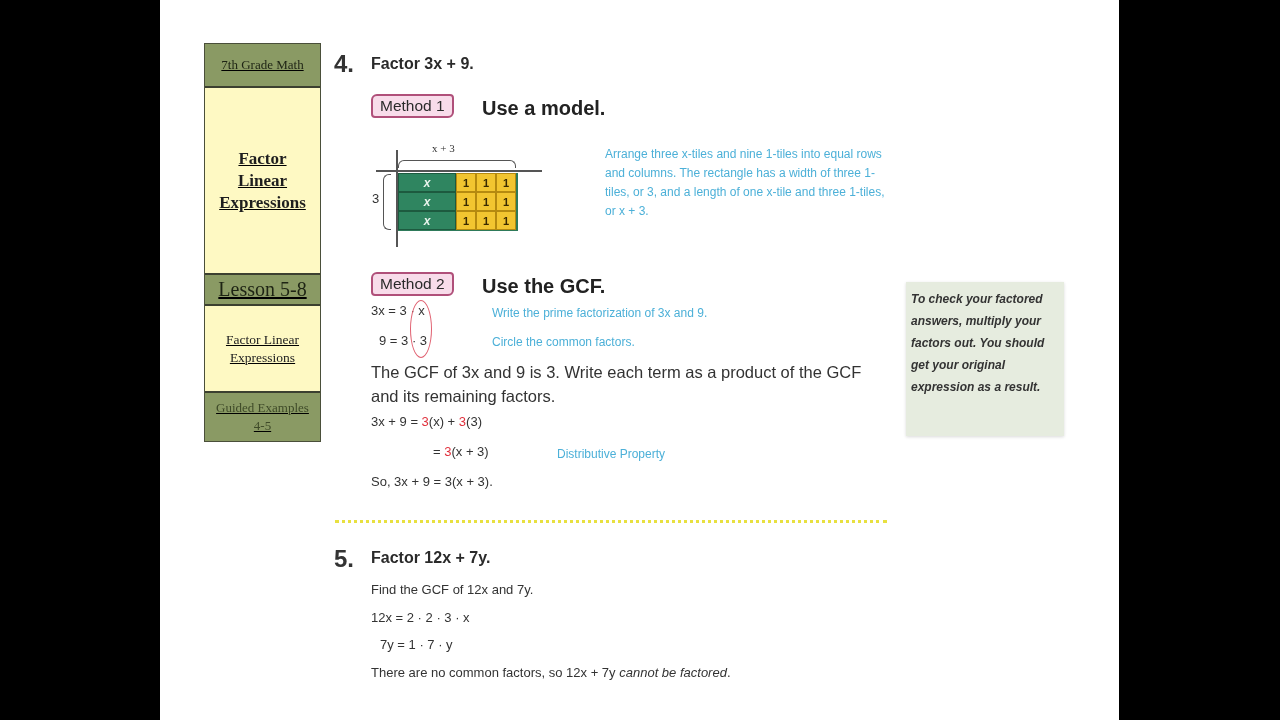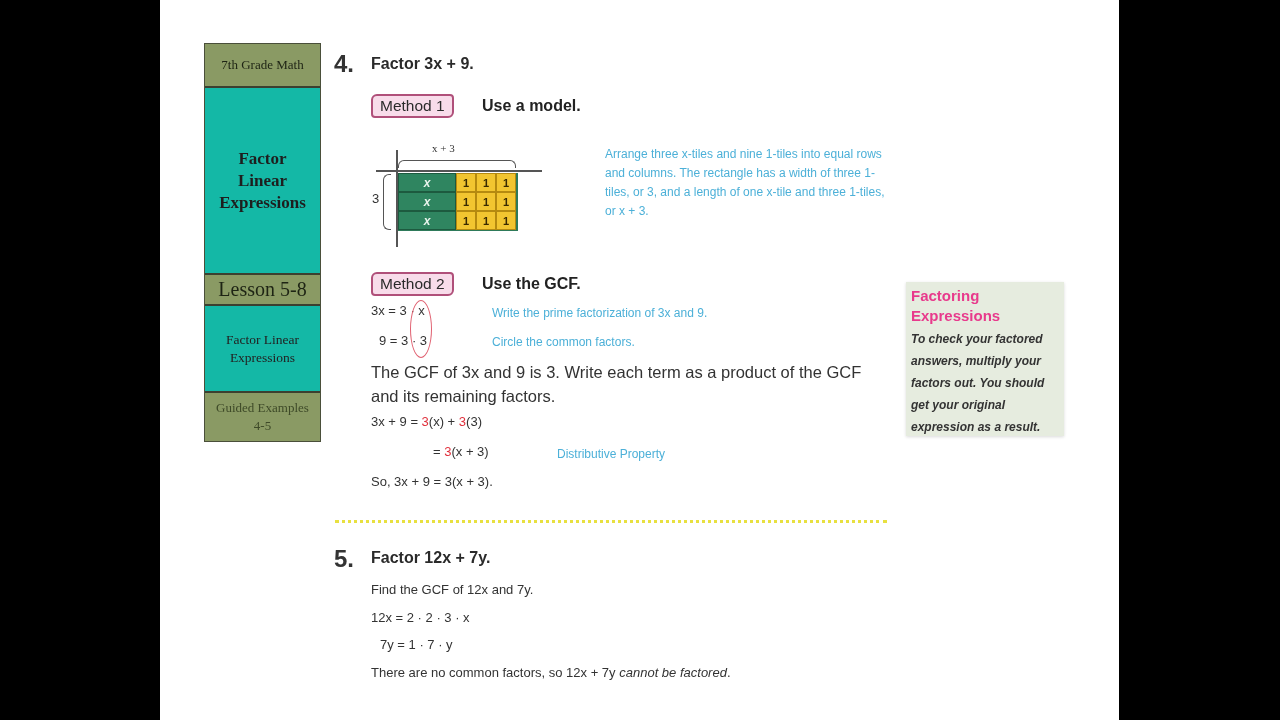--- a/index.html
+++ b/index.html
@@ -2,36 +2,36 @@
 <html><head>
 <meta charset="utf-8">
 <style>
   * { box-sizing: border-box; margin: 0; padding: 0; }
   html, body { width: 1280px; height: 720px; background: #000; overflow: hidden; }
   body { position: relative; font-family: "Liberation Sans", sans-serif; }
 
   .page { position: absolute; left: 160px; top: 0; width: 959px; height: 720px; background: #ffffff; }
 
   
-  .sidebar { position: absolute; left: 44px; top: 43px; width: 117px; border: 1px solid #4a4f3a; background: #14b8a6; }
+  .sidebar { position: absolute; left: 44px; top: 43px; width: 117px; border: 1px solid #4a4f3a; background: #fef9c3; text-decoration: underline; }
   .sb-cell { border-bottom: 2px solid #3c4030; display: flex; align-items: center; justify-content: center; text-align: center; font-family: "Liberation Serif", serif; color: #222; }
   .sb-cell:last-child { border-bottom: none; }
   .sb-green { background: #8a9a64; color: #1e2414; }
   .sb-top { height: 44px; font-size: 13px; }
   .sb-title { height: 187px; font-size: 17px; font-weight: bold; line-height: 22px; color: #1e1e1e; }
   .sb-lesson { height: 31px; font-size: 20px; }
   .sb-sub { height: 87px; font-size: 13.5px; line-height: 18px; }
   .sb-guided { height: 48px; font-size: 13px; line-height: 18px; color: #3e4a28; }
 
   
   .abs { position: absolute; }
   .ex-num { font-size: 24px; font-weight: bold; color: #333; font-family: "Liberation Sans", sans-serif; }
   .ex-title { font-size: 16px; font-weight: bold; color: #2a2a2a; font-stretch: condensed; }
   .method-badge { border: 2px solid #b0507a; border-radius: 6px 4px 6px 4px; background: #f8dcea; padding: 1px 7px; font-weight: normal; font-size: 15.5px; color: #2a2a2a; }
-  .method-desc { font-size: 16px; font-weight: bold; color: #222; }
+  .method-desc { font-size: 20px; font-weight: bold; color: #222; }
   .note { font-size: 12px; color: #4cb0d8; line-height: 19px; }
   .body-text { font-size: 16.5px; color: #333; line-height: 24px; }
   .eq { font-size: 13px; color: #333; }
   .red { color: #e0303c; }
   i { font-style: italic; }
 
   
   .axis-h { position: absolute; left: 376px; top: 170px; width: 166px; height: 2px; background: #555; }
   .axis-v { position: absolute; left: 396px; top: 150px; width: 2px; height: 97px; background: #555; }
   .tiles { position: absolute; left: 398px; top: 173px; width: 120px; height: 58px; display: grid; grid-template-columns: 58px 20px 20px 20px; grid-template-rows: repeat(3, 19px); background: #2e7a5a; }
@@ -122,21 +122,20 @@
   <span class="red">3</span><span>(3)</span>
 </div>
 <div class="abs eq" style="left:433px; top:444px;">
   <span>=</span>
   <span class="red">3</span><span>(x + 3)</span>
 </div>
 <div class="abs note" style="left:557px; top:445px;">Distributive Property</div>
 <div class="abs eq" style="left:371px; top:474px;">So, 3x + 9 = 3(x + 3).</div>
 
 <div class="sticky">
-  <div class="sticky-title">Factoring Expressions</div>
   <div class="sticky-body">To check your factored answers, multiply your factors out. You should get your original expression as a result.</div>
 </div>
 
 <div class="dotted"></div>
 
 <div class="abs ex-num" style="left:334px; top:545px;">5.</div>
 <div class="abs ex-title" style="left:371px; top:549px;">Factor 12x + 7y.</div>
 <div class="abs eq" style="left:371px; top:582px;">Find the GCF of 12x and 7y.</div>
 <div class="abs eq" style="left:371px; top:610px;">12x = 2 · 2 · 3 · x</div>
 <div class="abs eq" style="left:380px; top:637px;">7y = 1 · 7 · y</div>

